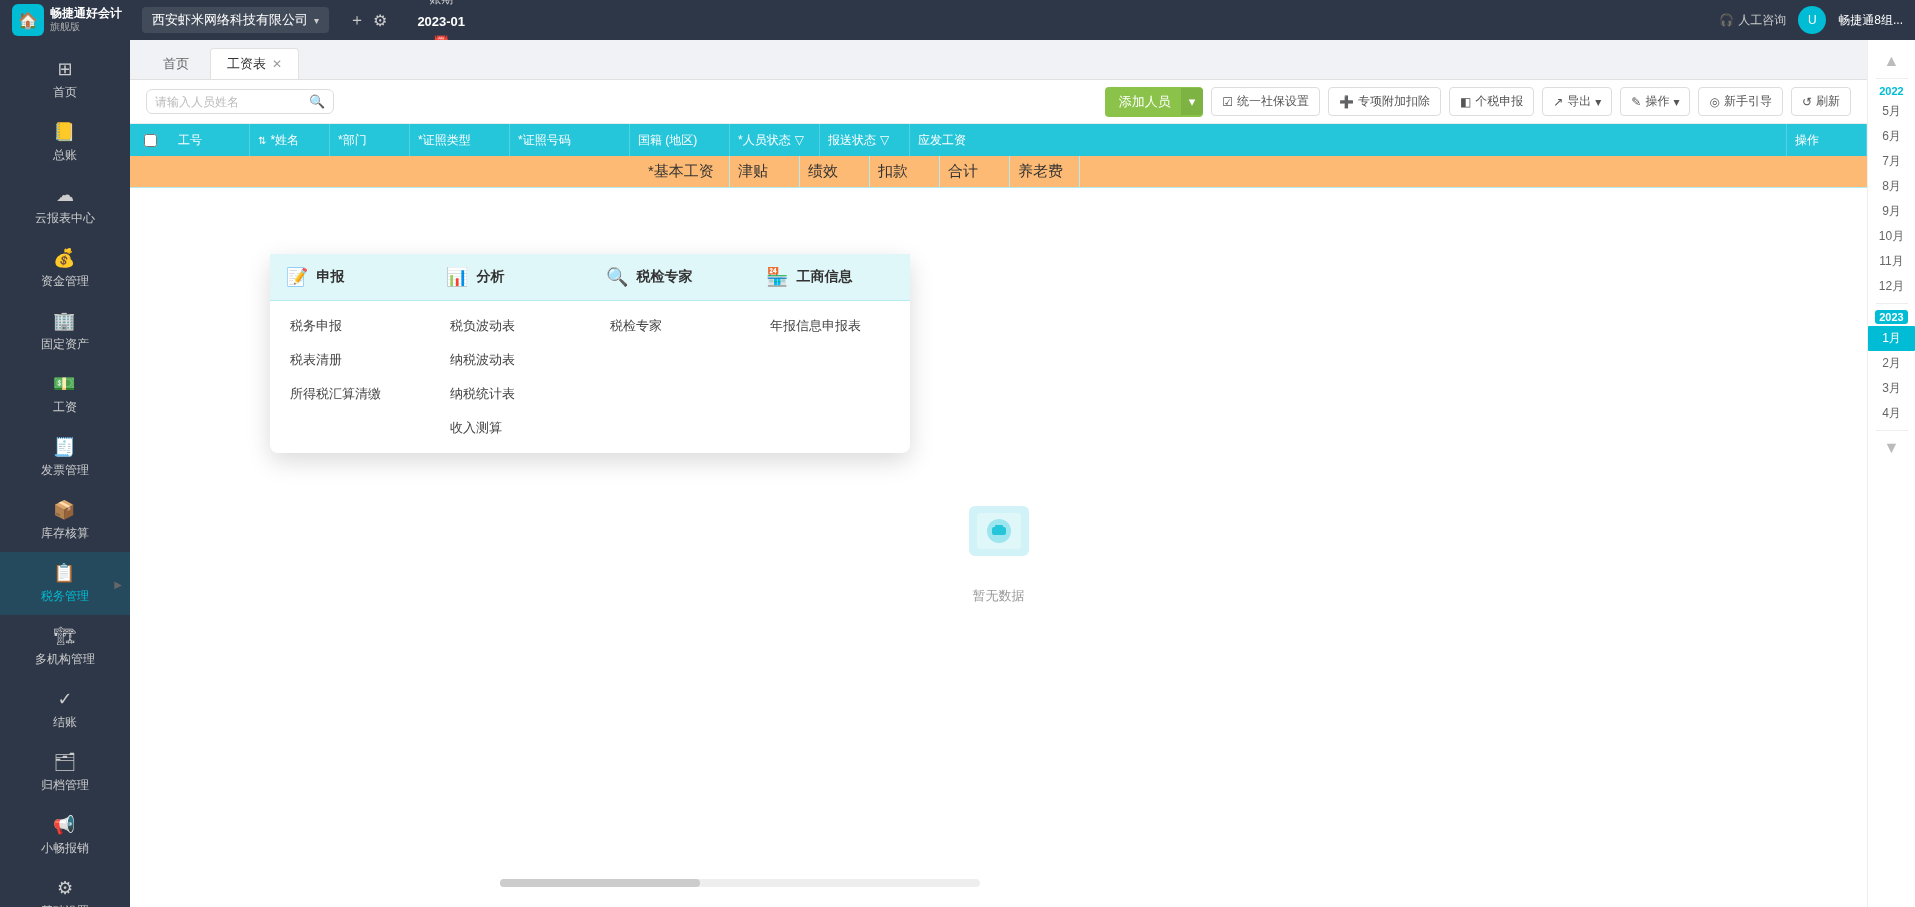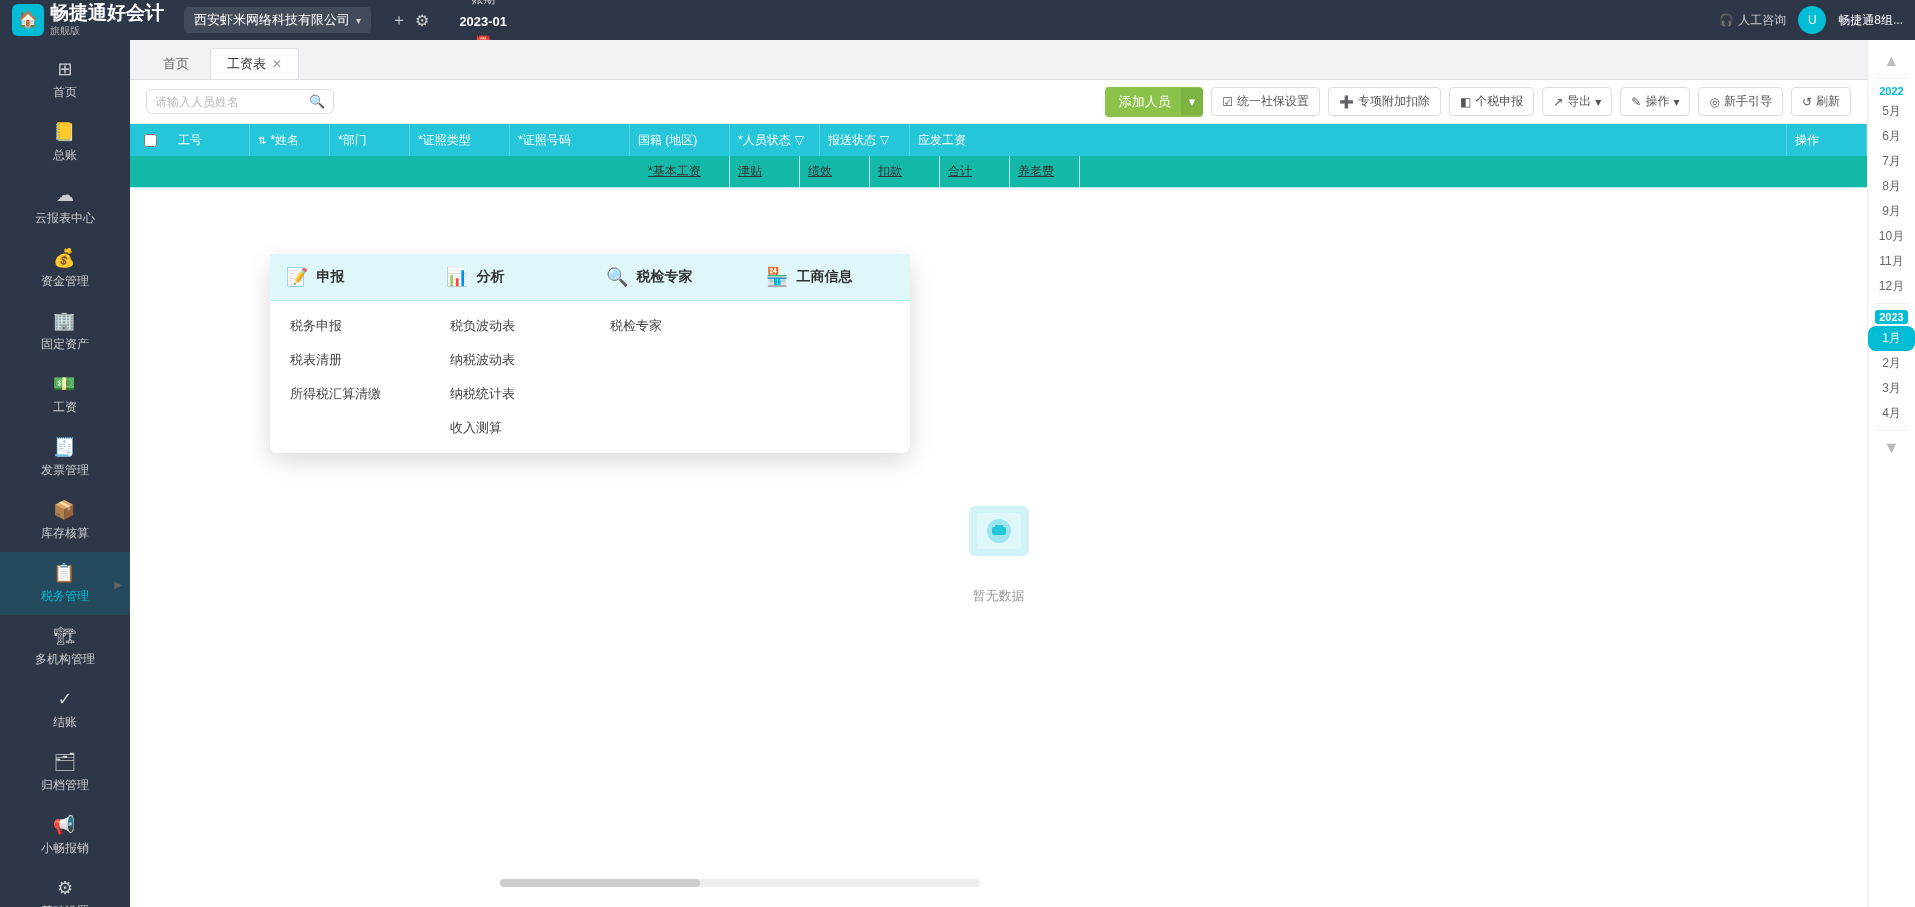--- a/index.html
+++ b/index.html
@@ -11,21 +11,21 @@
       background: #2d3748;
       display: flex;
       align-items: center;
       padding: 0 12px;
       justify-content: space-between;
       flex-shrink: 0;
     }
     .top-header-left { display: flex; align-items: center; gap: 10px; }
     .logo-area { display: flex; align-items: center; gap: 6px; }
     .logo-icon { width: 32px; height: 32px; background: #00bcd4; border-radius: 6px; display: flex; align-items: center; justify-content: center; color: white; font-size: 16px; }
-    .logo-text { color: white; font-size: 19px; font-weight: bold; line-height: 1.2; }
+    .logo-text { color: white; font-size: 12px; font-weight: bold; line-height: 1.2; }
     .logo-sub { color: #aaa; font-size: 10px; }
     .company-selector {
       display: flex; align-items: center; gap: 6px;
       background: rgba(255,255,255,0.1); border-radius: 4px;
       padding: 4px 10px; color: white; cursor: pointer; margin-left: 10px;
     }
     .company-selector .arrow { font-size: 10px; color: #ccc; }
     .header-icons { display: flex; align-items: center; gap: 8px; margin-left: 10px; }
     .header-icon-btn { color: #ccc; cursor: pointer; font-size: 16px; background: none; border: none; }
     .period-area { display: flex; align-items: center; gap: 6px; color: white; margin-left: 20px; flex-direction: column; }
@@ -94,24 +94,23 @@
     
     .table-header {
       background: #26c6da; display: flex; align-items: center;
       height: 32px; flex-shrink: 0; color: white; font-size: 12px;
     }
     .th-check { width: 40px; display: flex; align-items: center; justify-content: center; flex-shrink: 0; }
     .th-cell { padding: 0 8px; display: flex; align-items: center; gap: 4px; border-right: 1px solid rgba(255,255,255,0.2); height: 100%; }
     .th-sort { font-size: 10px; cursor: pointer; }
 
     .table-subheader {
-      background: #14b8a6; display: flex; align-items: center;
-      height: 32px; flex-shrink: 0; color: #333; font-size: 12px;
+      background: #fdba74; display: flex; align-items: center;
+      height: 32px; flex-shrink: 0; color: #333; font-size: 15px;
       border-bottom: 1px solid #b2ebf2;
-      text-decoration: underline;
     }
     .sub-th { padding: 0 8px; display: flex; align-items: center; border-right: 1px solid #b2ebf2; height: 100%; }
 
     
     .table-body { flex: 1; overflow: auto; background: white; display: flex; align-items: center; justify-content: center; }
     .empty-state { display: flex; flex-direction: column; align-items: center; gap: 16px; }
     .empty-icon { width: 80px; height: 80px; }
     .empty-text { color: #999; font-size: 13px; }
 
     
@@ -131,21 +130,21 @@
     .dropdown-col-items { padding: 8px 0; }
     .dropdown-col-item { padding: 8px 20px; font-size: 13px; color: #444; cursor: pointer; }
 
     
     .right-sidebar {
       width: 48px; background: white; border-left: 1px solid #eee;
       display: flex; flex-direction: column; align-items: center;
       padding: 8px 0; flex-shrink: 0; overflow-y: auto;
     }
     .cal-month { font-size: 12px; color: #666; cursor: pointer; padding: 4px 0; width: 100%; text-align: center; }
-    .cal-month.active { background: #00bcd4; color: white; border-radius: 8px; }
+    .cal-month.active { background: #00bcd4; color: white; border-radius: 1px; }
     .cal-nav { color: #bbb; font-size: 16px; cursor: pointer; padding: 4px; }
     .year-divider { width: 32px; height: 1px; background: #eee; margin: 4px 0; }
 
     
     .scroll-track {
       position: absolute; bottom: 20px; left: 370px;
       width: 480px; height: 8px; background: #eee; border-radius: 4px;
     }
     .scroll-thumb { width: 200px; height: 8px; background: #ccc; border-radius: 4px; }
 
@@ -422,20 +421,23 @@
               <div class="dropdown-col-item">税检专家</div>
             </div>
           </div>
 
           <div class="dropdown-col">
             <div class="dropdown-col-header">
               <div class="dropdown-col-header" style="background:none;border:none;padding:0;gap:8px;">
                 <span style="font-size:18px;color:#26c6da;">🏪</span>
                 <span>工商信息</span>
               </div>
+            </div>
+            <div class="dropdown-col-items">
+              <div class="dropdown-col-item">年报信息申报表</div>
             </div>
           </div>
         </div>
       </div>
 
       <div class="scroll-track">
         <div class="scroll-thumb"></div>
       </div>
     </div>
   </div>

